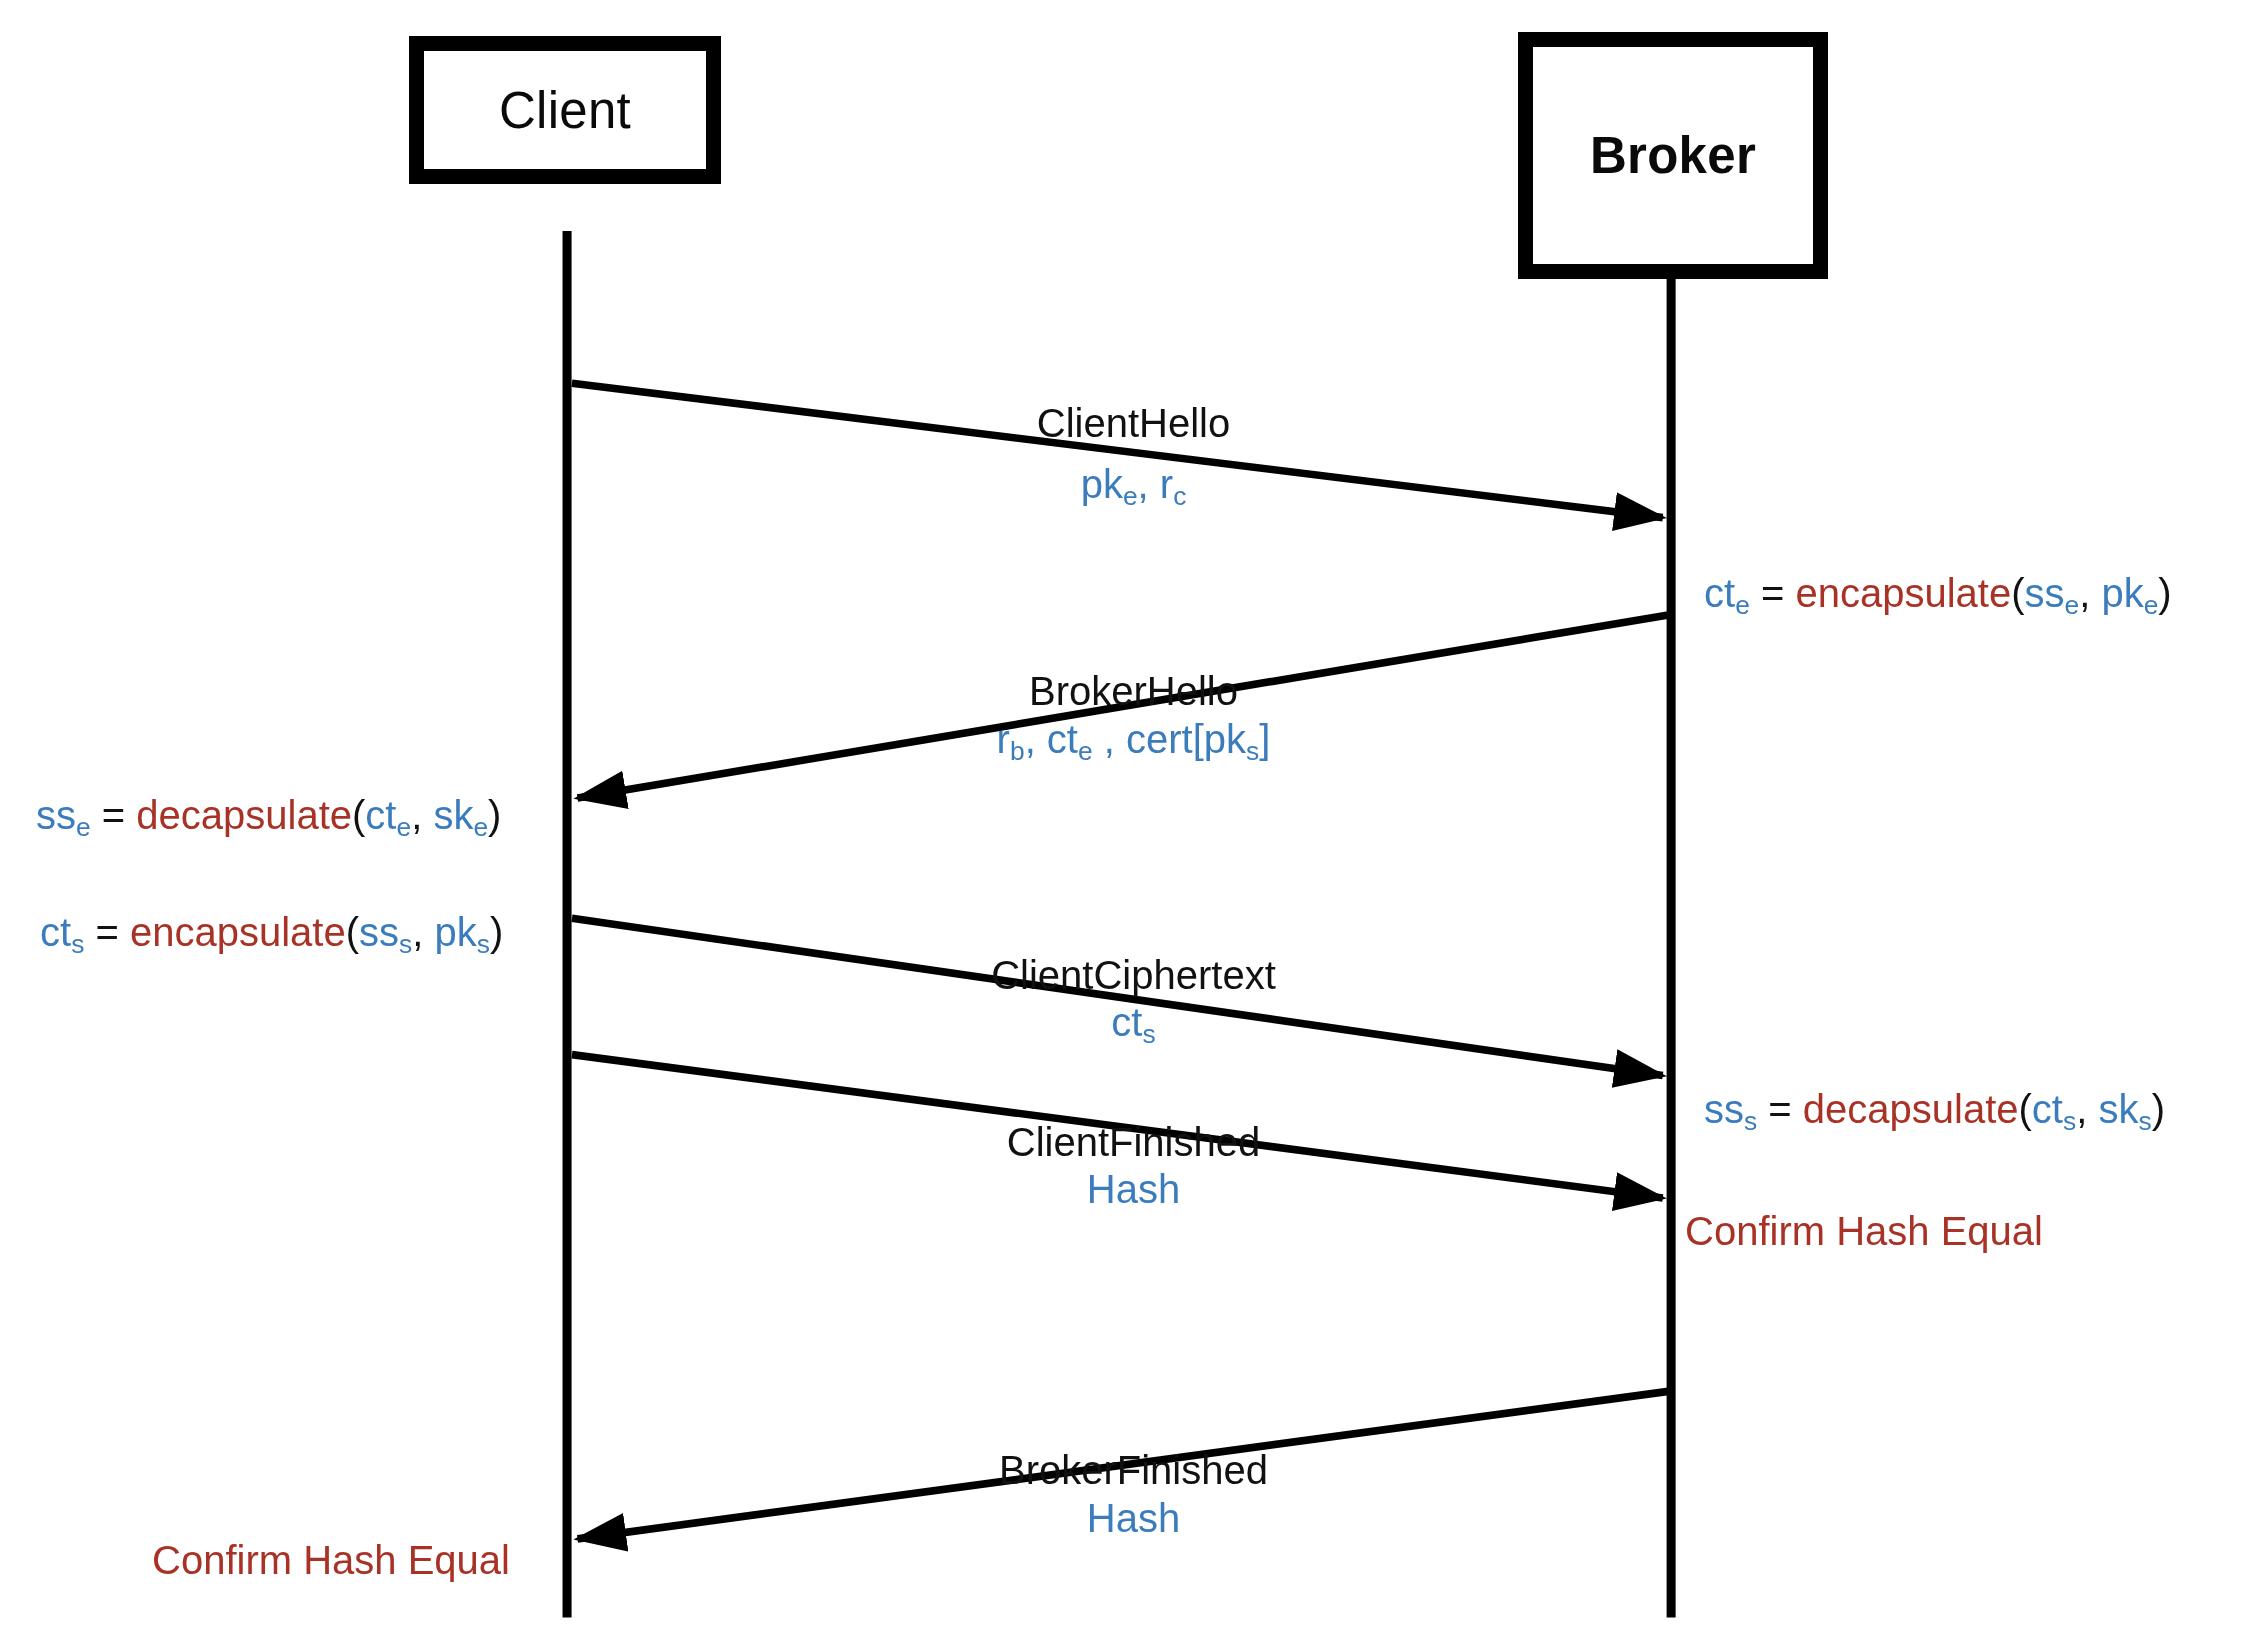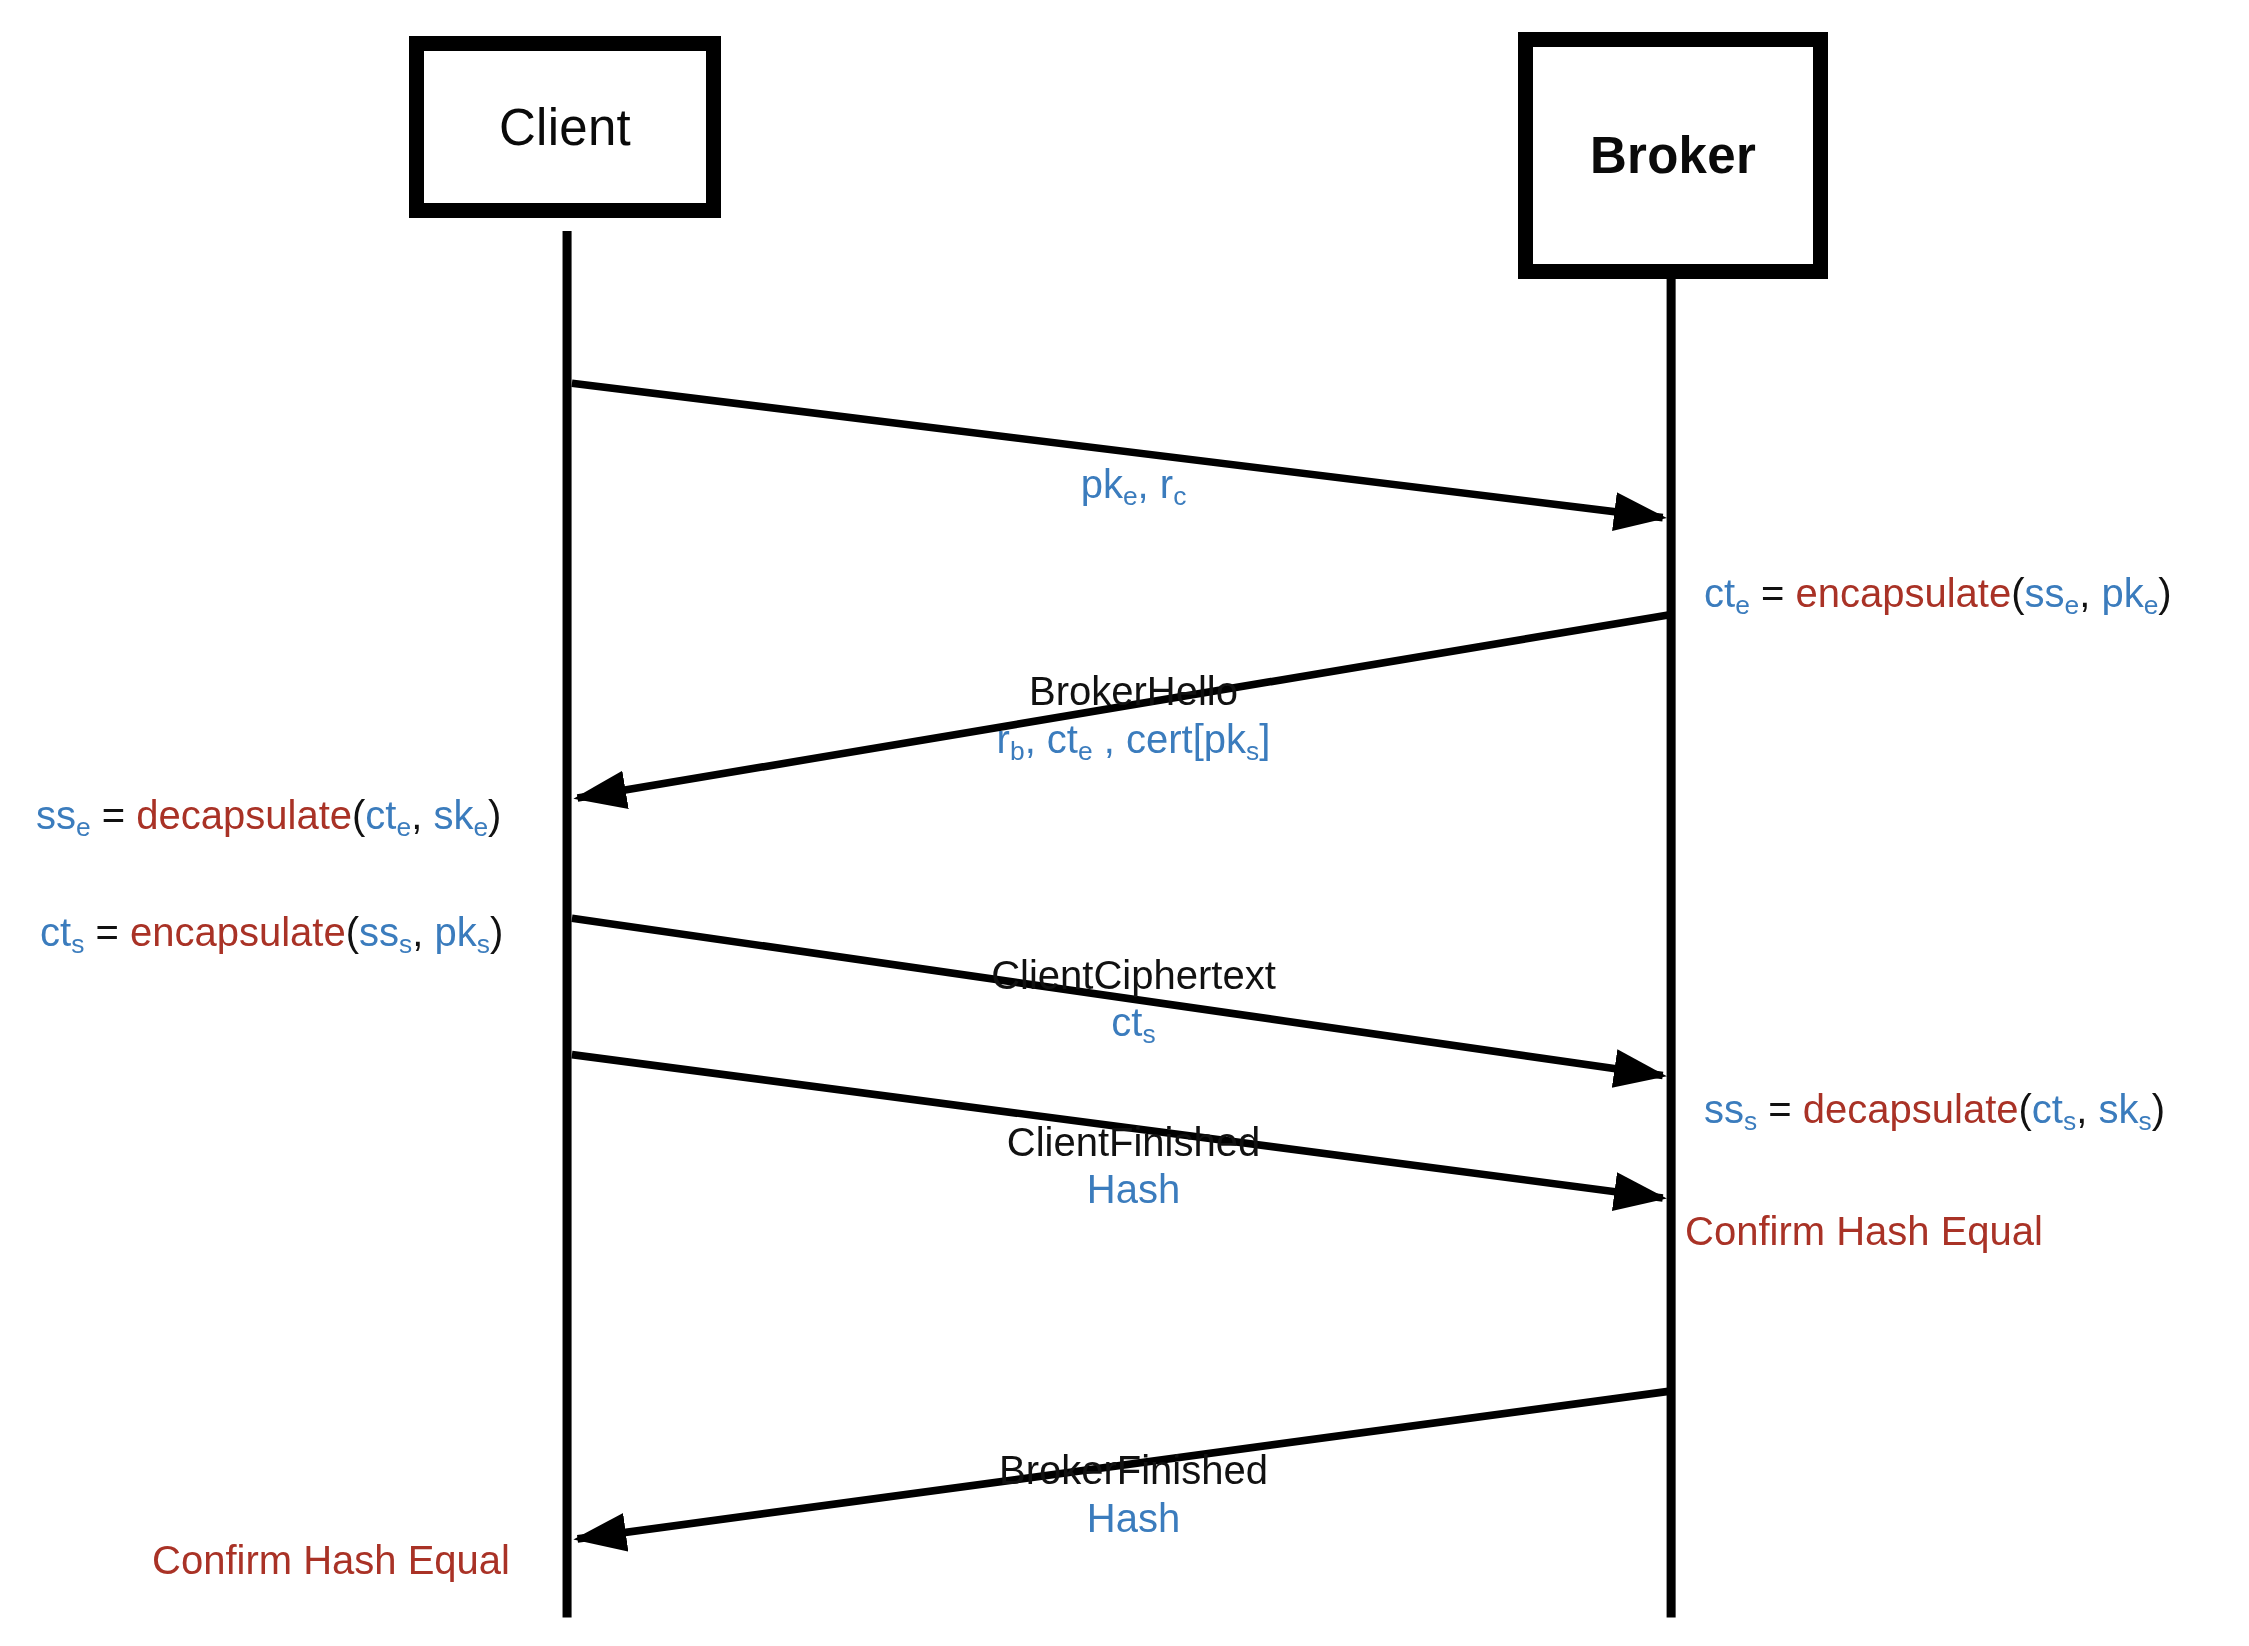--- a/index.html
+++ b/index.html
@@ -27,21 +27,21 @@
     background: #fff;
     display: flex;
     align-items: center;
     justify-content: center;
   }
   .actor-box .actor-label {
     font-size: 51px;
     color: #0a0a0a;
     letter-spacing: 0.3px;
   }
-  #client-box { left: 409px; top: 36px; width: 312px; height: 182px; }
+  #client-box { left: 409px; top: 36px; width: 312px; height: 148px; }
   #broker-box { left: 1518px; top: 32px; width: 310px; height: 247px; font-weight: bold; }
 
   
   svg.wires {
     position: absolute;
     left: 0; top: 0;
     width: 2250px;
     height: 1646px;
   }
   .wire { stroke: #000; fill: none; }
@@ -112,20 +112,21 @@
     <line class="wire arrow" x1="2398" y1="2000" x2="830" y2="2212" marker-end="url(#arrowhead)"></line>
   </svg>
 
   <div class="actor-box" id="client-box">
     <span class="actor-label">Client</span>
   </div>
   <div class="actor-box" id="broker-box">
     <span class="actor-label">Broker</span>
   </div>
 
+  <div class="msg c-black" id="msg-client-hello-title">ClientHello</div>
   <div class="msg" id="msg-client-hello-params"><span class="c-blue">pk</span><span class="c-blue sub">e</span><span class="c-blue">, r</span><span class="c-blue sub">c</span></div>
 
   <div class="msg" id="msg-broker-hello-params"><span class="c-blue">r</span><span class="c-blue sub">b</span><span class="c-blue">, ct</span><span class="c-blue sub">e</span><span class="c-blue"> , cert[pk</span><span class="c-blue sub">s</span><span class="c-blue">]</span></div>
   <div class="msg c-black" id="msg-broker-hello-title">BrokerHello</div>
 
   <div class="msg c-black" id="msg-client-ciphertext-title">ClientCiphertext</div>
   <div class="msg c-black" id="msg-client-finished-title">ClientFinished</div>
 
   <div class="msg" id="msg-client-ciphertext-params"><span class="c-blue">ct</span><span class="c-blue sub">s</span></div>
   <div class="msg" id="msg-client-finished-params"><span class="c-blue">Hash</span></div>

